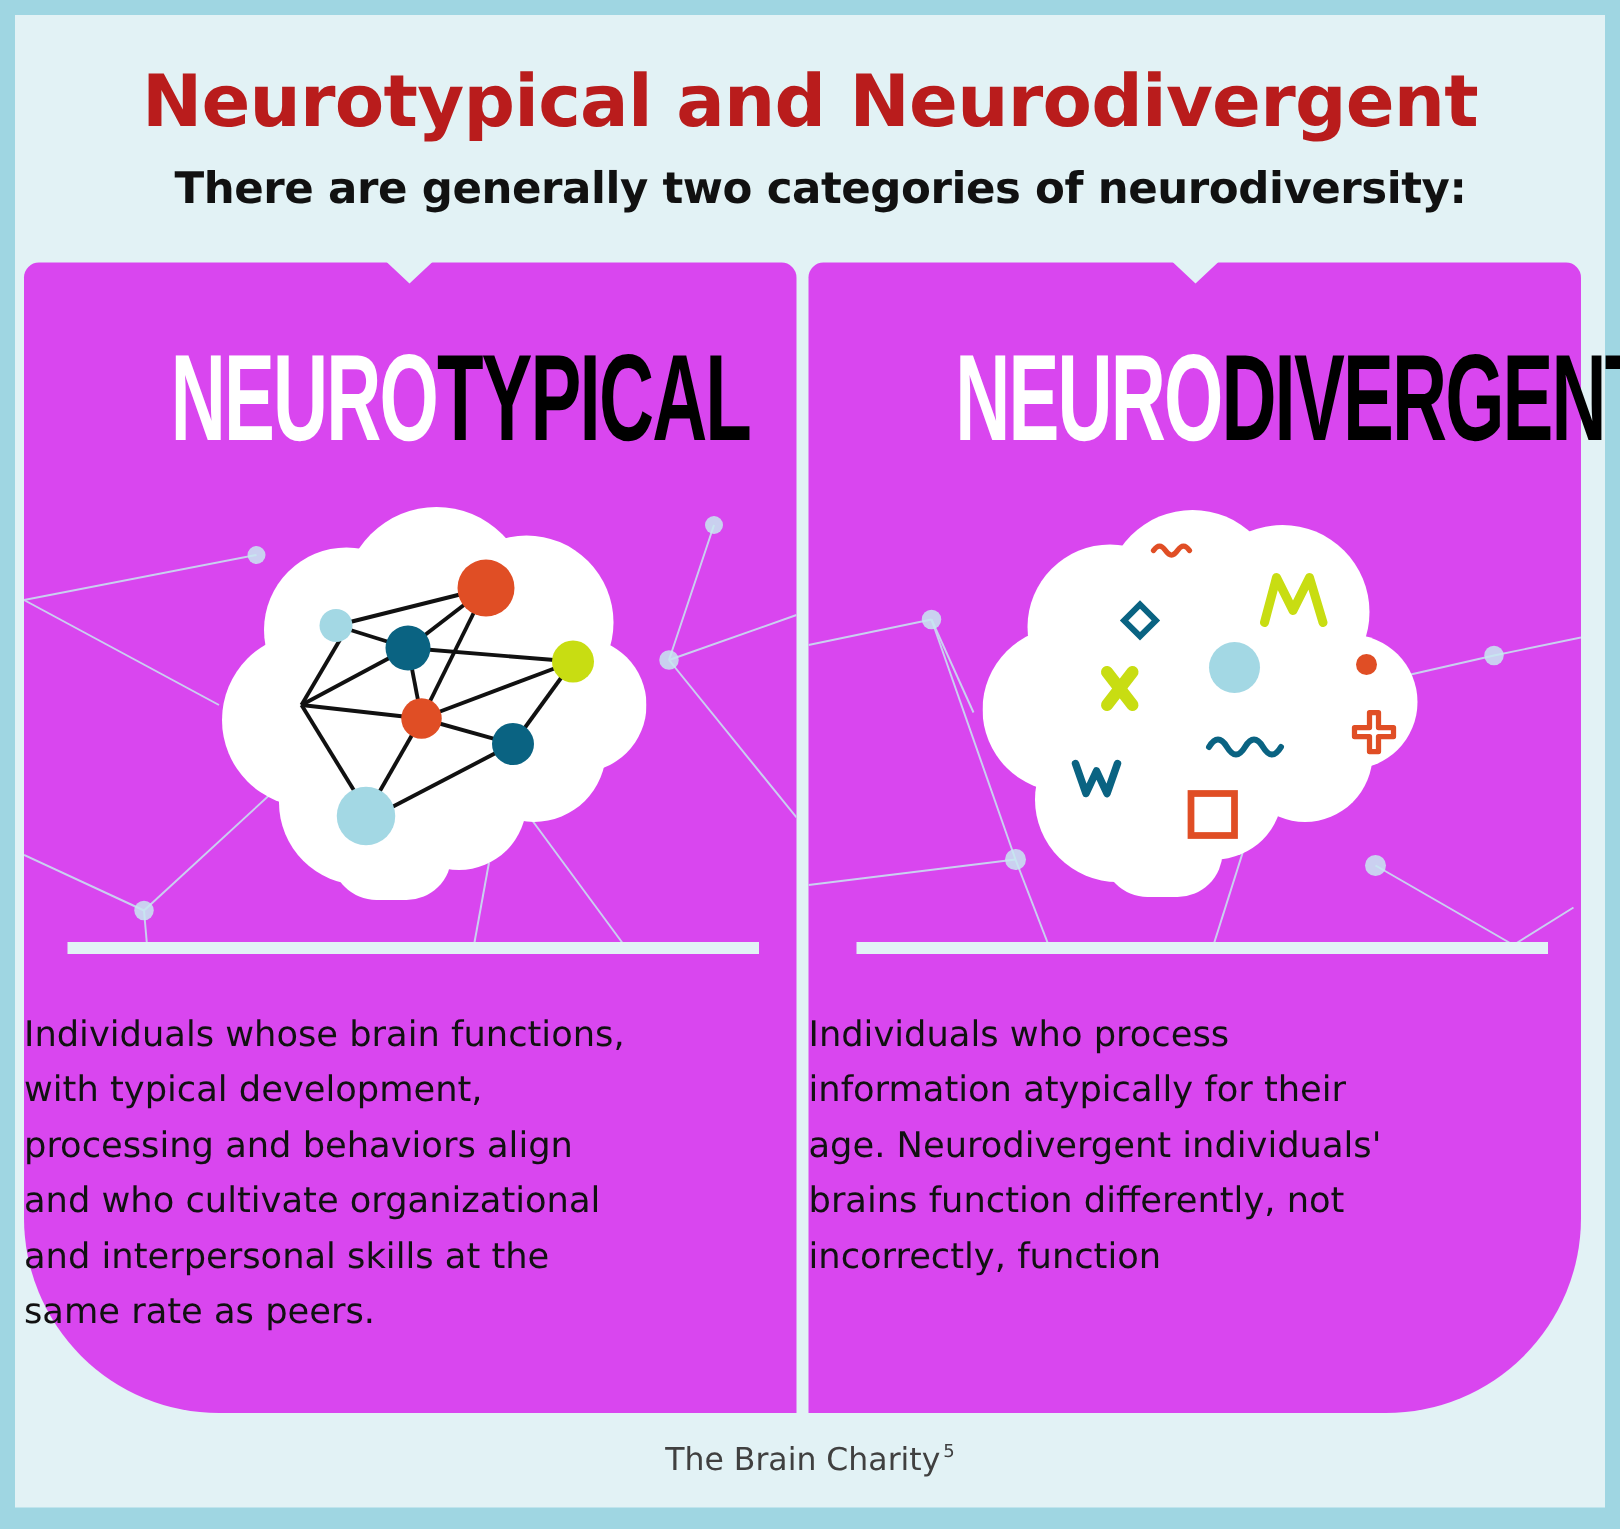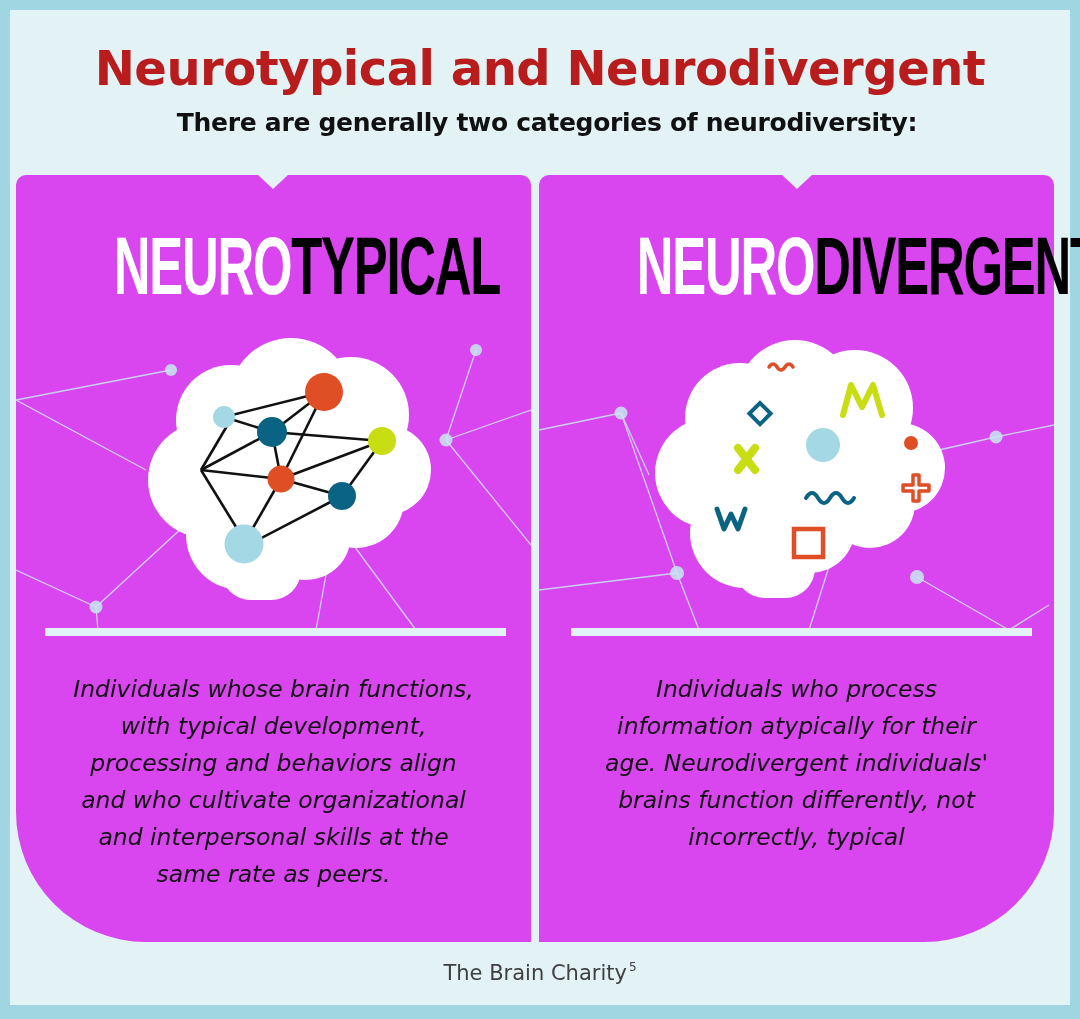--- a/index.html
+++ b/index.html
@@ -9,21 +9,21 @@
     position: absolute; left: 10px; top: 10px; width: 1060px; height: 995px;
     background: #e2f2f5;
   }
   .title {
     position: absolute; left: 0; width: 100%; top: 40px; text-align: center;
     font-family: "DejaVu Sans", sans-serif; font-weight: bold; font-size: 48px;
     color: #b91c1c; letter-spacing: -0.5px;
   }
   .subtitle {
     position: absolute; left: 0; width: 100%; top: 108px; text-align: center;
-    font-family: "DejaVu Sans", sans-serif; font-weight: bold; font-size: 25px;
+    font-family: "DejaVu Sans", sans-serif; font-weight: bold; font-size: 29px;
     color: #111; letter-spacing: -0.3px; padding-left: 14px;
   }
   .panel {
     position: absolute; top: 175px; height: 767px; background: #d946ef;
     overflow: visible;
   }
   .panel.left { left: 16px; width: 515px; border-radius: 10px 10px 0 130px; }
   .panel.right { left: 539px; width: 515px; border-radius: 10px 10px 130px 0; }
   .notch {
     position: absolute; top: -1px; width: 0; height: 0;
@@ -38,24 +38,23 @@
     white-space: nowrap; line-height: 1;
   }
   .heading .w { color: #ffffff; }
   .heading .b { color: #000000; }
   .divider {
     position: absolute; top: 453px; height: 8px; background: #e2f2f5;
   }
   .panel.left .divider { left: 29px; width: 461px; }
   .panel.right .divider { left: 32px; width: 461px; }
   .desc {
-    position: absolute; top: 496px; left: 0; width: 100%; text-align: center;
+    position: absolute; top: 496px; left: 0; width: 100%; text-align: left;
     font-family: "DejaVu Sans", sans-serif; font-size: 23.5px; line-height: 37px;
     color: #111;
-    font-style: italic;
   }
   .desc span { display: block; }
   .credit {
     position: absolute; left: 0; width: 100%; top: 960px; text-align: center;
     font-family: "DejaVu Sans", sans-serif; font-size: 21px; color: #404040;
   }
   .credit sup { font-size: 12px; vertical-align: 9px; margin-left: 2px; }
   .brain { position: absolute; }
 </style>
 </head>
@@ -209,19 +208,19 @@
     <rect x="139" y="196" width="29" height="28" stroke="#e04e25" stroke-width="4.5" fill="none"></rect>
   </svg>
 
   <div class="divider"></div>
 
   <div class="desc">
     <span>Individuals who process</span>
     <span>information atypically for their</span>
     <span>age. Neurodivergent individuals'</span>
     <span>brains function differently, not</span>
-    <span>incorrectly, typical</span>
+    <span>incorrectly, function</span>
   </div>
 </div>
 
 <div class="credit">
   <span>The Brain Charity</span><sup>5</sup>
 </div>
 
 </body></html>

